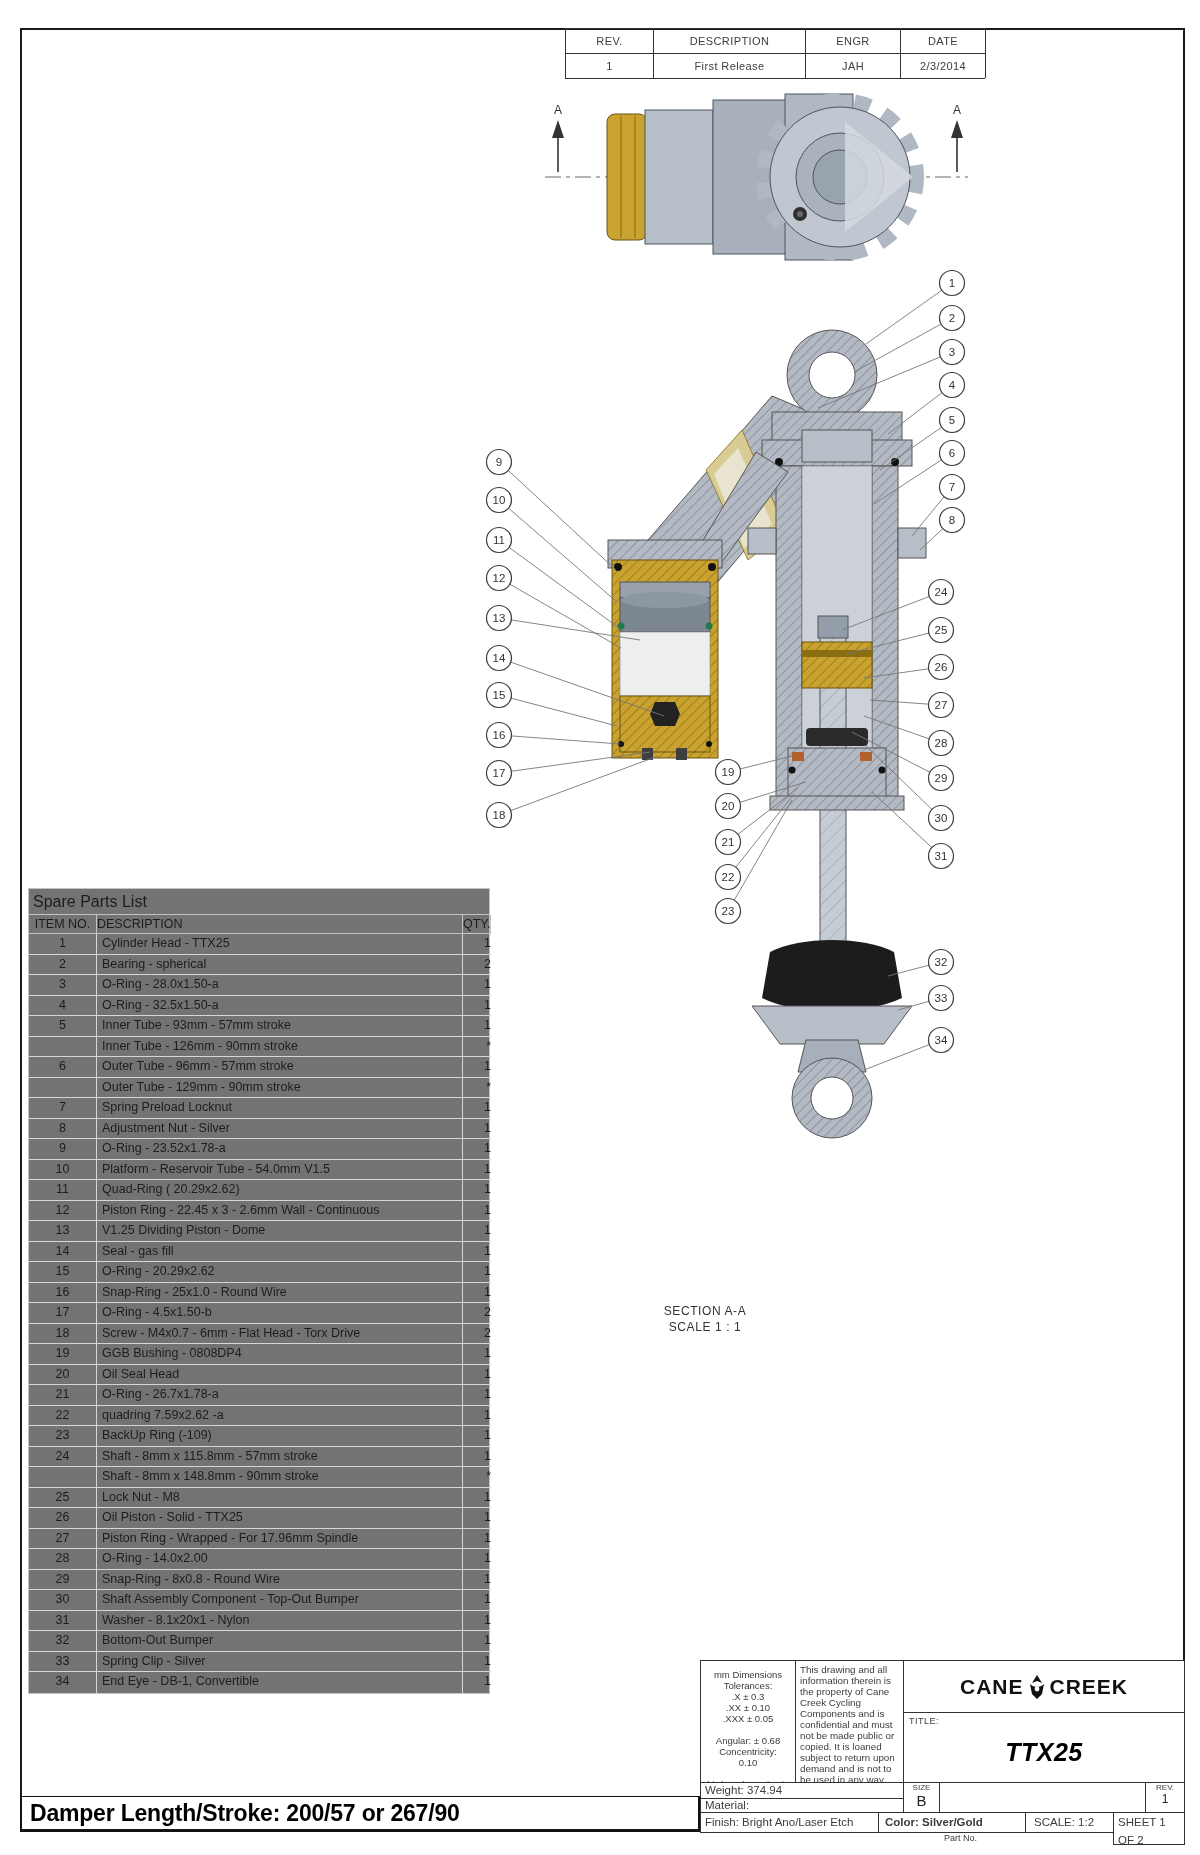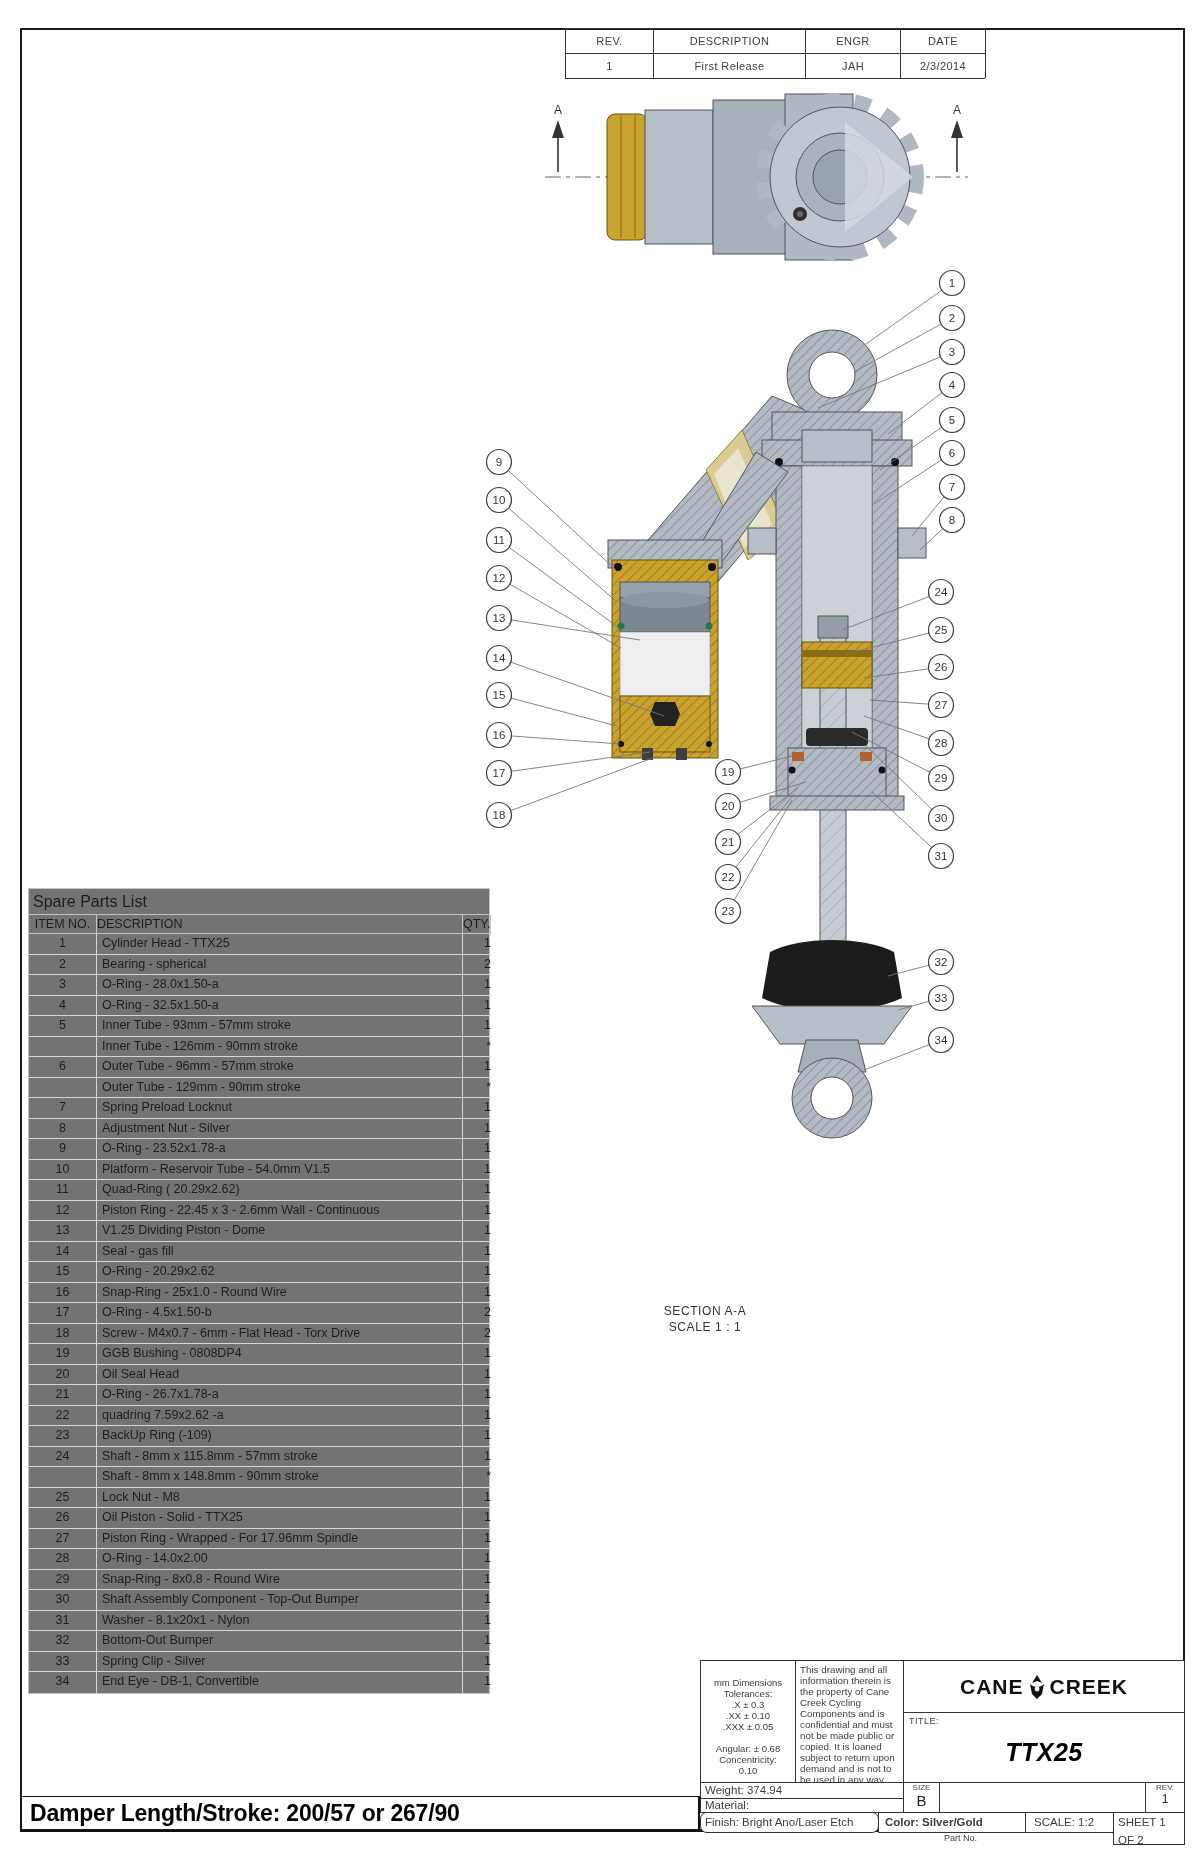--- a/index.html
+++ b/index.html
@@ -51,39 +51,39 @@
 
   .damper {
     position:absolute; left:20px; top:1796px; width:680px; height:36px;
     border:2px solid #111; border-top-width:1px;
     font-size:23px; font-weight:bold; line-height:32px; padding-left:8px; color:#000;
     letter-spacing:-0.2px;
   }
 
   
   .tb { position:absolute; border:1px solid #333; background:#fff; font-size:11.5px; color:#3c3c3c; }
-  .tol-box { left:700px; top:1660px; width:96px; height:123px; text-align:center; font-size:9.5px; line-height:11px; padding-top:16px; }
+  .tol-box { left:700px; top:1660px; width:96px; height:123px; text-align:center; font-size:9.5px; line-height:11px; padding-top:8px; }
   .tol-line { min-height:11px; }
   .disc-box { left:795px; top:1660px; width:109px; height:123px; font-size:9.8px; line-height:11px; padding:3px 2px 0 4px; color:#3c3c3c; }
   .brand-box { left:903px; top:1660px; width:282px; height:53px; display:flex; align-items:center; justify-content:center; }
   .brand-txt { font-size:21px; font-weight:bold; color:#111; letter-spacing:1px; }
   .title-box { left:903px; top:1712px; width:282px; height:71px; }
   .title-label { font-size:9px; padding:3px 0 0 5px; letter-spacing:.5px; }
   .title-val { text-align:center; font-size:25px; font-weight:bold; font-style:italic; margin-top:12px; color:#000; letter-spacing:.5px; }
   .size-box { left:903px; top:1782px; width:37px; height:31px; text-align:center; }
   .size-box .lab { font-size:8px; }
   .size-box .val { font-size:15px; color:#222; }
   .partno-box { left:939px; top:1782px; width:207px; height:31px; }
   .partno-box .lab { font-size:9px; padding:2px 0 0 4px;margin-top:48px; }
   .rev-box { left:1145px; top:1782px; width:40px; height:31px; text-align:center; }
   .rev-box .lab { font-size:8px; }
   .rev-box .val { font-size:12px; color:#222; }
   .weight-box { left:700px; top:1782px; width:204px; height:17px; padding-left:4px; line-height:15px; }
   .material-box { left:700px; top:1798px; width:204px; height:15px; padding-left:4px; line-height:13px; }
-  .finish-box { left:700px; top:1812px; width:179px; height:21px; padding-left:4px; line-height:18px;border-radius:7px; }
+  .finish-box { left:700px; top:1812px; width:179px; height:21px; padding-left:4px; line-height:18px; }
   .color-box { left:878px; top:1812px; width:148px; height:21px; padding-left:6px; line-height:18px;font-weight:bold; }
   .scale-box { left:1025px; top:1812px; width:89px; height:21px; padding-left:8px; line-height:18px; }
   .sheet-box { left:1113px; top:1812px; width:72px; height:33px; padding-left:4px; line-height:18px; }
 
   .section-label {
     position:absolute; left:640px; top:1303px; width:130px; text-align:center;
     font-size:12px; color:#333; letter-spacing:.6px; line-height:16px;
   }
 
   

